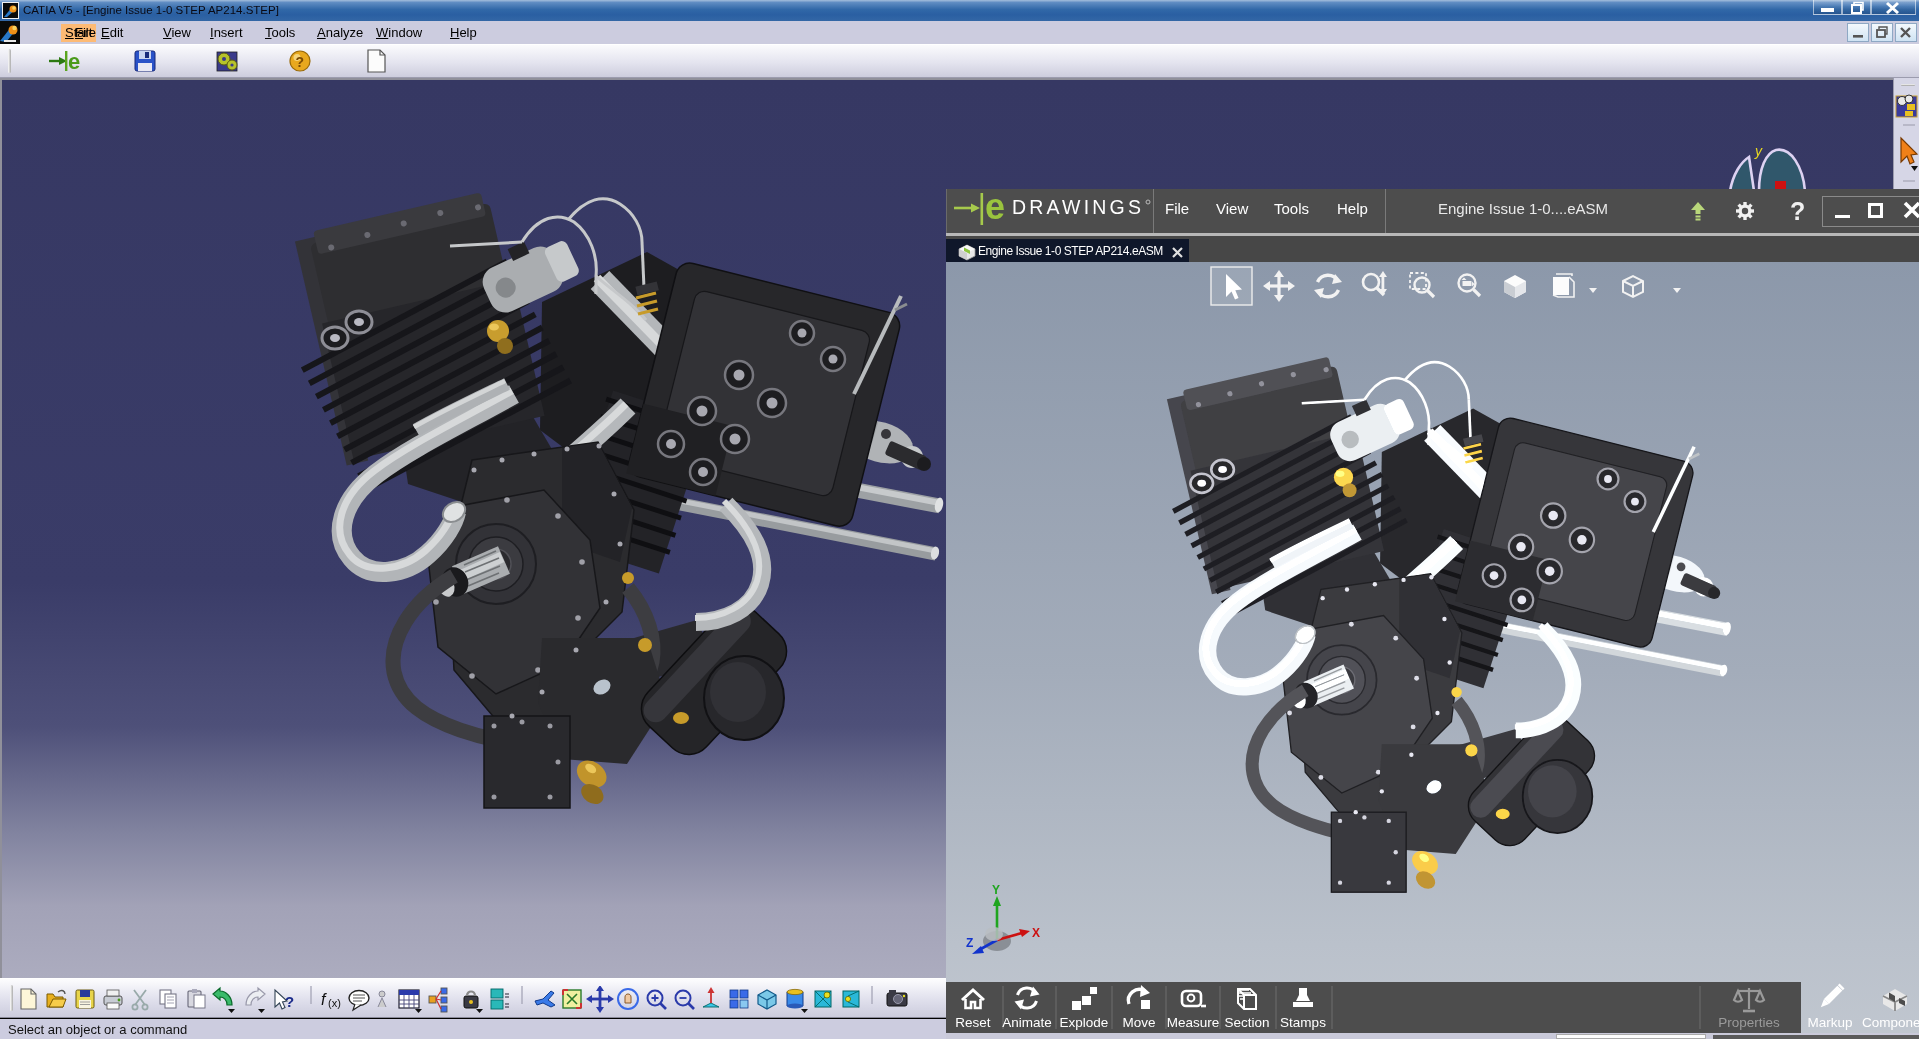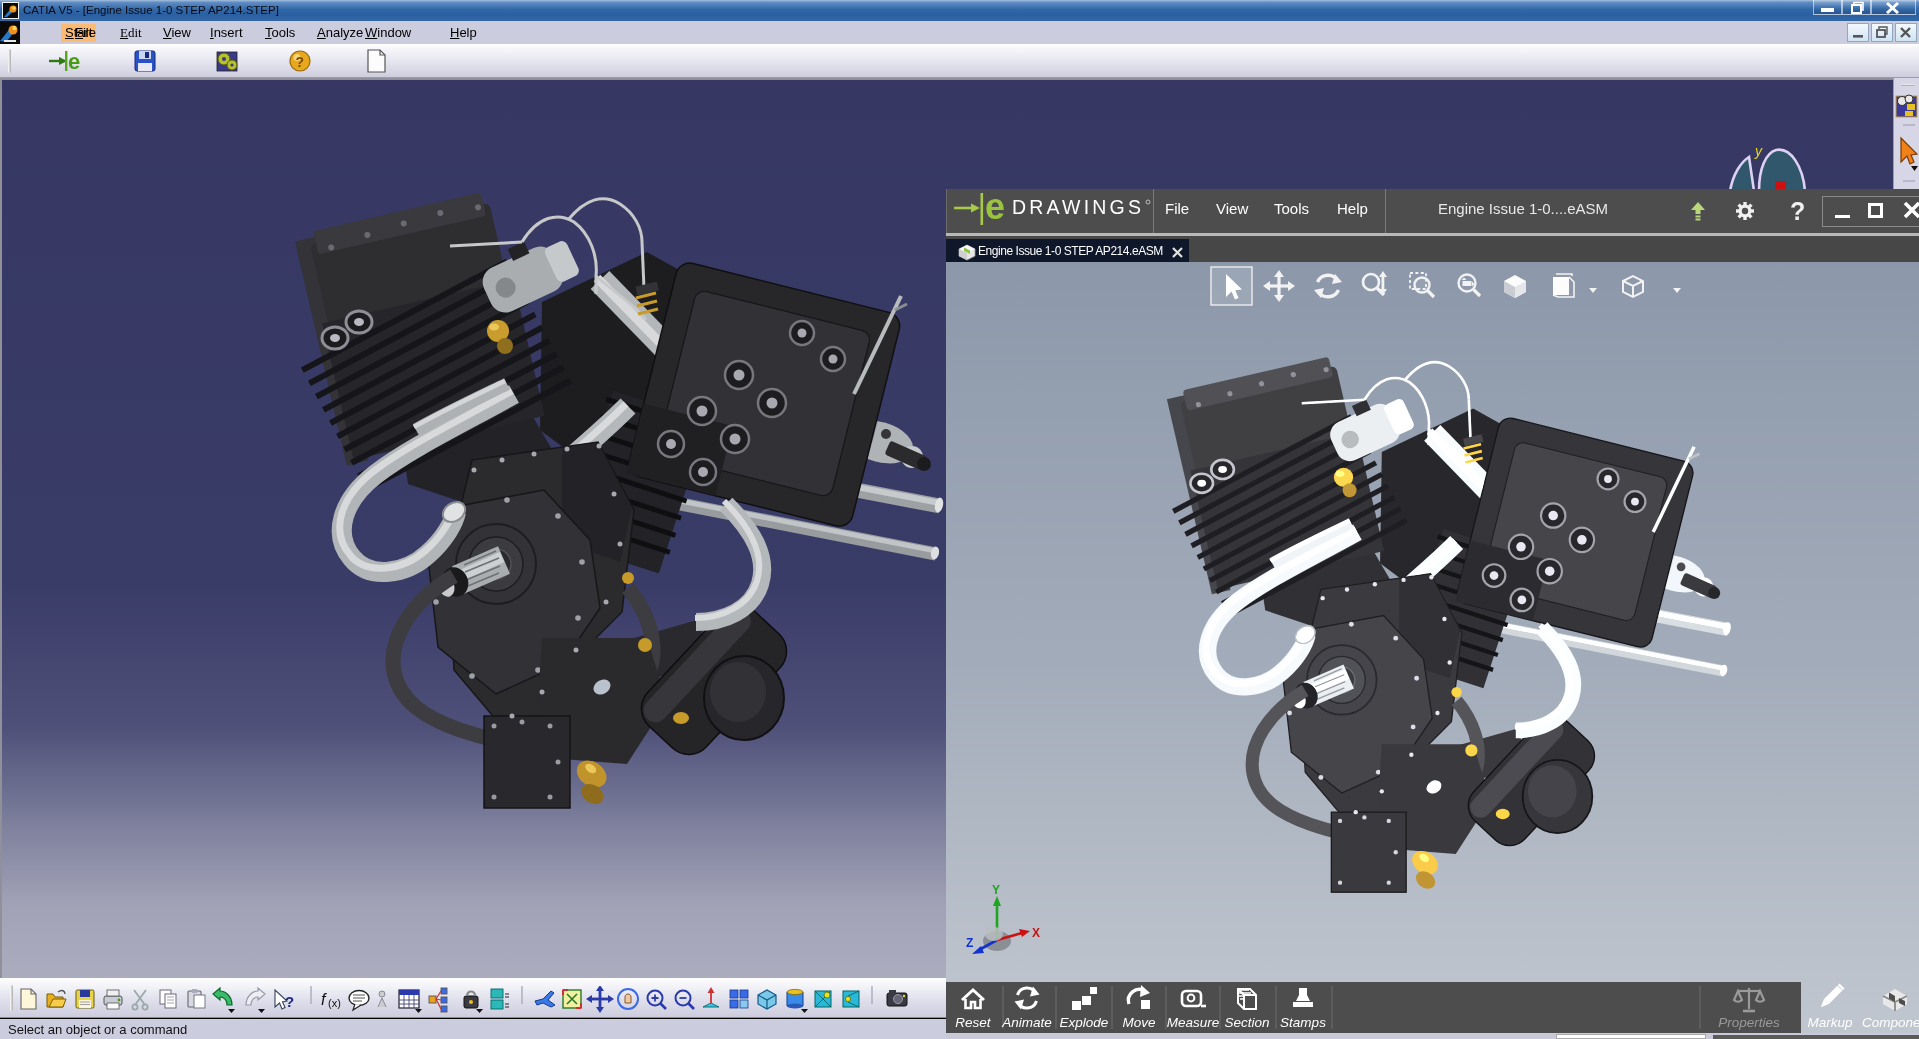--- a/index.html
+++ b/index.html
@@ -39,21 +39,21 @@
 #statusbar span{position:absolute;left:8px;top:3px;}
 
 #edw{left:946px;top:189px;width:973px;height:850px;background:#4d4d4d;}
 #edtitle{left:0;top:0;width:973px;height:44px;background:#4d4d4d;border-left:1px solid #6a6a6a;}
 #edtitle .sep{position:absolute;top:0;width:1px;height:44px;background:#7a7a7a;}
 #edtitle .menu{position:absolute;top:11px;font-size:15px;color:#fff;}
 #edtabs{left:0;top:44px;width:973px;height:29px;background:#474747;border-top:3px solid #b8b8b8;}
 #edtab{position:absolute;left:0;top:3px;width:243px;height:26px;background:#0f172a;color:#fff;font-size:12px;letter-spacing:-0.45px;white-space:nowrap;}
 #edvp{left:0;top:73px;width:973px;height:909px;
  background:linear-gradient(#8c98aa 0%,#a3acba 45%,#bac1cb 75%,#c9ced5 100%);}
-#edbot{left:0;top:793px;width:855px;height:51px;background:#4d4d4d;font-style:italic;}
+#edbot{left:0;top:793px;width:855px;height:51px;background:#4d4d4d;}
 #edstrip{left:0;top:844px;width:973px;height:6px;background:#c9c9d9;}
 </style>
 </head>
 <body>
 
 <div class="abs" id="titlebar">
   <div class="abs ticon"><svg width="15" height="15">
         <rect width="15" height="15" fill="#0a0a0a"></rect>
         <path d="M1,14 L10,3 L13,6 L4,14 Z" fill="#2878c8"></path>
         <circle cx="10" cy="6" r="3.5" fill="#f09018"></circle>
@@ -76,26 +76,26 @@
 <div class="abs" id="menubar">
   <div class="abs micon"><svg width="20" height="23">
         <rect width="20" height="23" fill="#0a0a0a"></rect>
         <path d="M0,20 L12,5 L16,9 L6,21 Z" fill="#2878c8"></path>
         <circle cx="13" cy="9" r="4.5" fill="#f09018"></circle>
         <circle cx="14.5" cy="7" r="2.2" fill="#f8d060"></circle>
         <rect x="4" y="19" width="12" height="2" fill="#e8e8e8"></rect>
       </svg></div>
   <div class="mi hl" style="left:21px;"><u>S</u>tart</div>
   <div class="mi" style="left:71px;"><u>F</u>ile</div>
-  <div class="mi" style="left:116px;font-family:Liberation Serif, serif;"><u>E</u>dit</div>
+  <div class="mi" style="left:97px;"><u>E</u>dit</div>
   <div class="mi" style="left:159px;"><u>V</u>iew</div>
   <div class="mi" style="left:206px;"><u>I</u>nsert</div>
   <div class="mi" style="left:261px;"><u>T</u>ools</div>
   <div class="mi" style="left:313px;"><u>A</u>nalyze</div>
-  <div class="mi" style="left:361px;"><u>W</u>indow</div>
+  <div class="mi" style="left:372px;"><u>W</u>indow</div>
   <div class="mi" style="left:446px;"><u>H</u>elp</div>
   <div class="abs" id="mdibtns">
     <div class="mb"><svg width="20" height="17">
           <rect x="5" y="11" width="10" height="2.6" fill="#555"></rect>
         </svg></div>
     <div class="mb"><svg width="20" height="17">
           <rect x="5" y="6" width="8" height="7" fill="none" stroke="#555" stroke-width="1.8"></rect>
           <path d="M7,5 L7,3 L15,3 L15,10 L13,10" fill="none" stroke="#555" stroke-width="1.4"></path>
         </svg></div>
     <div class="mb"><svg width="20" height="17">

